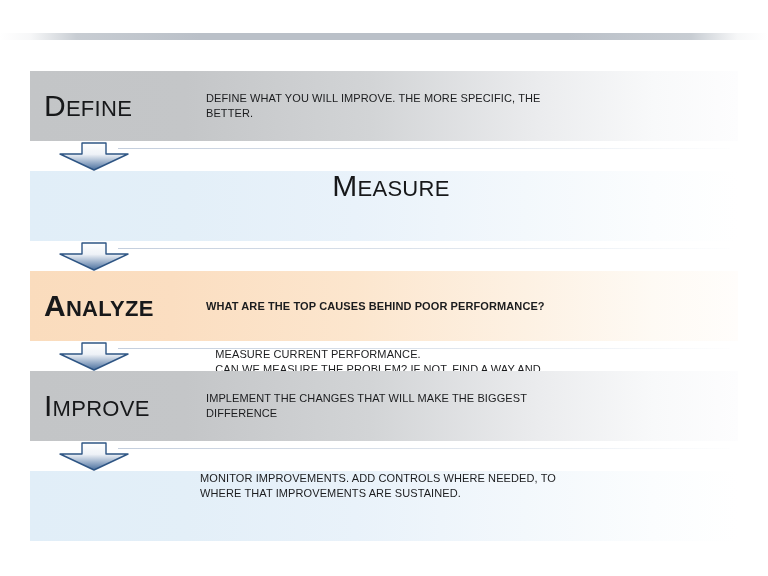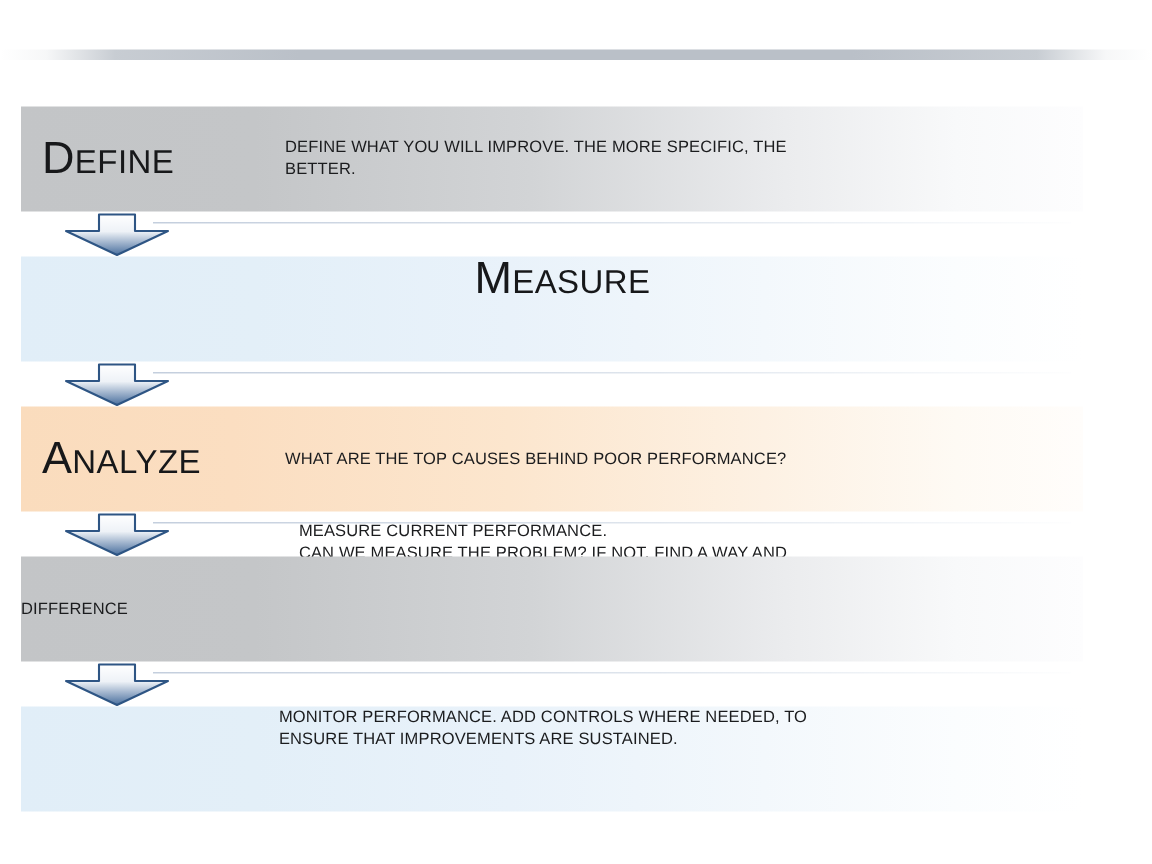--- a/index.html
+++ b/index.html
@@ -30,21 +30,21 @@
         rgba(186,192,200,1) 26%,
         rgba(186,192,200,1) 74%,
         rgba(190,196,203,0.85) 90%,
         rgba(197,202,208,0.15) 96%,
         rgba(197,202,208,0) 100%);
   }
 
   
   .stack {
     position: absolute;
-    left: 14px;
+    left: 30px;
     top: 71px;
     width: 708px;
   }
 
   .stage {
     position: relative;
     height: 70px;
     box-sizing: border-box;
     display: flex;
     align-items: center;
@@ -58,20 +58,21 @@
   .stage.blue {
     background: linear-gradient(to right,
         #e1eef8 0%, #e3eff8 22%, #e9f2fa 46%,
         #f3f8fc 70%, #fbfdfe 88%, #ffffff 100%);
     flex-direction: column;
   }
   .stage.peach {
     background: linear-gradient(to right,
         #fadcbd 0%, #fbdec1 20%, #fce6ce 46%,
         #fdf1e3 70%, #fefaf4 88%, #fffdfb 100%);
+    font-weight: bold;
   }
 
   .stage-label {
     flex: 0 0 176px;
     padding-left: 14px;
     box-sizing: border-box;
     color: #17181a;
     line-height: 1;
     white-space: nowrap;
   }
@@ -181,36 +182,38 @@
             <linearGradient id="ag2" x1="0" y1="0" x2="0" y2="1">
               <stop offset="0%" stop-color="#ffffff"></stop>
               <stop offset="42%" stop-color="#eef2f7"></stop>
               <stop offset="100%" stop-color="#4a6f9e"></stop>
             </linearGradient>
           </defs>
           <path d="M24 2 L48 2 L48 13 L70 13 L36 29 L2 13 L24 13 Z" fill="url(#ag2)" stroke="#2e5584" stroke-width="1.4" stroke-linejoin="round"></path>
         </svg></div>
     </div>
     <div class="stage gray">
-      <div class="stage-desc">
+      <div class="stage-label"><span class="cap">I</span><span class="rest">MPROVE</span></div>
+      <div class="stage-desc">
+        <span class="line">IMPLEMENT THE CHANGES THAT WILL MAKE THE BIGGEST</span>
         <span class="line">DIFFERENCE</span>
       </div>
     </div>
     <div class="connector">
       <div class="rule"></div>
       <div class="arrow"><svg viewBox="0 0 72 30" width="72" height="30" preserveAspectRatio="none">
           <defs>
             <linearGradient id="ag3" x1="0" y1="0" x2="0" y2="1">
               <stop offset="0%" stop-color="#ffffff"></stop>
               <stop offset="42%" stop-color="#eef2f7"></stop>
               <stop offset="100%" stop-color="#4a6f9e"></stop>
             </linearGradient>
           </defs>
           <path d="M24 2 L48 2 L48 13 L70 13 L36 29 L2 13 L24 13 Z" fill="url(#ag3)" stroke="#2e5584" stroke-width="1.4" stroke-linejoin="round"></path>
         </svg></div>
     </div>
     <div class="stage blue">
       <div class="stage-desc">
-        <span class="line">MONITOR PERFORMANCE.  ADD CONTROLS WHERE NEEDED, TO</span>
-        <span class="line">ENSURE THAT IMPROVEMENTS ARE SUSTAINED.</span>
+        <span class="line">MONITOR IMPROVEMENTS.  ADD CONTROLS WHERE NEEDED, TO</span>
+        <span class="line">WHERE THAT IMPROVEMENTS ARE SUSTAINED.</span>
       </div>
     </div>
   </div>
 
 </body></html>

